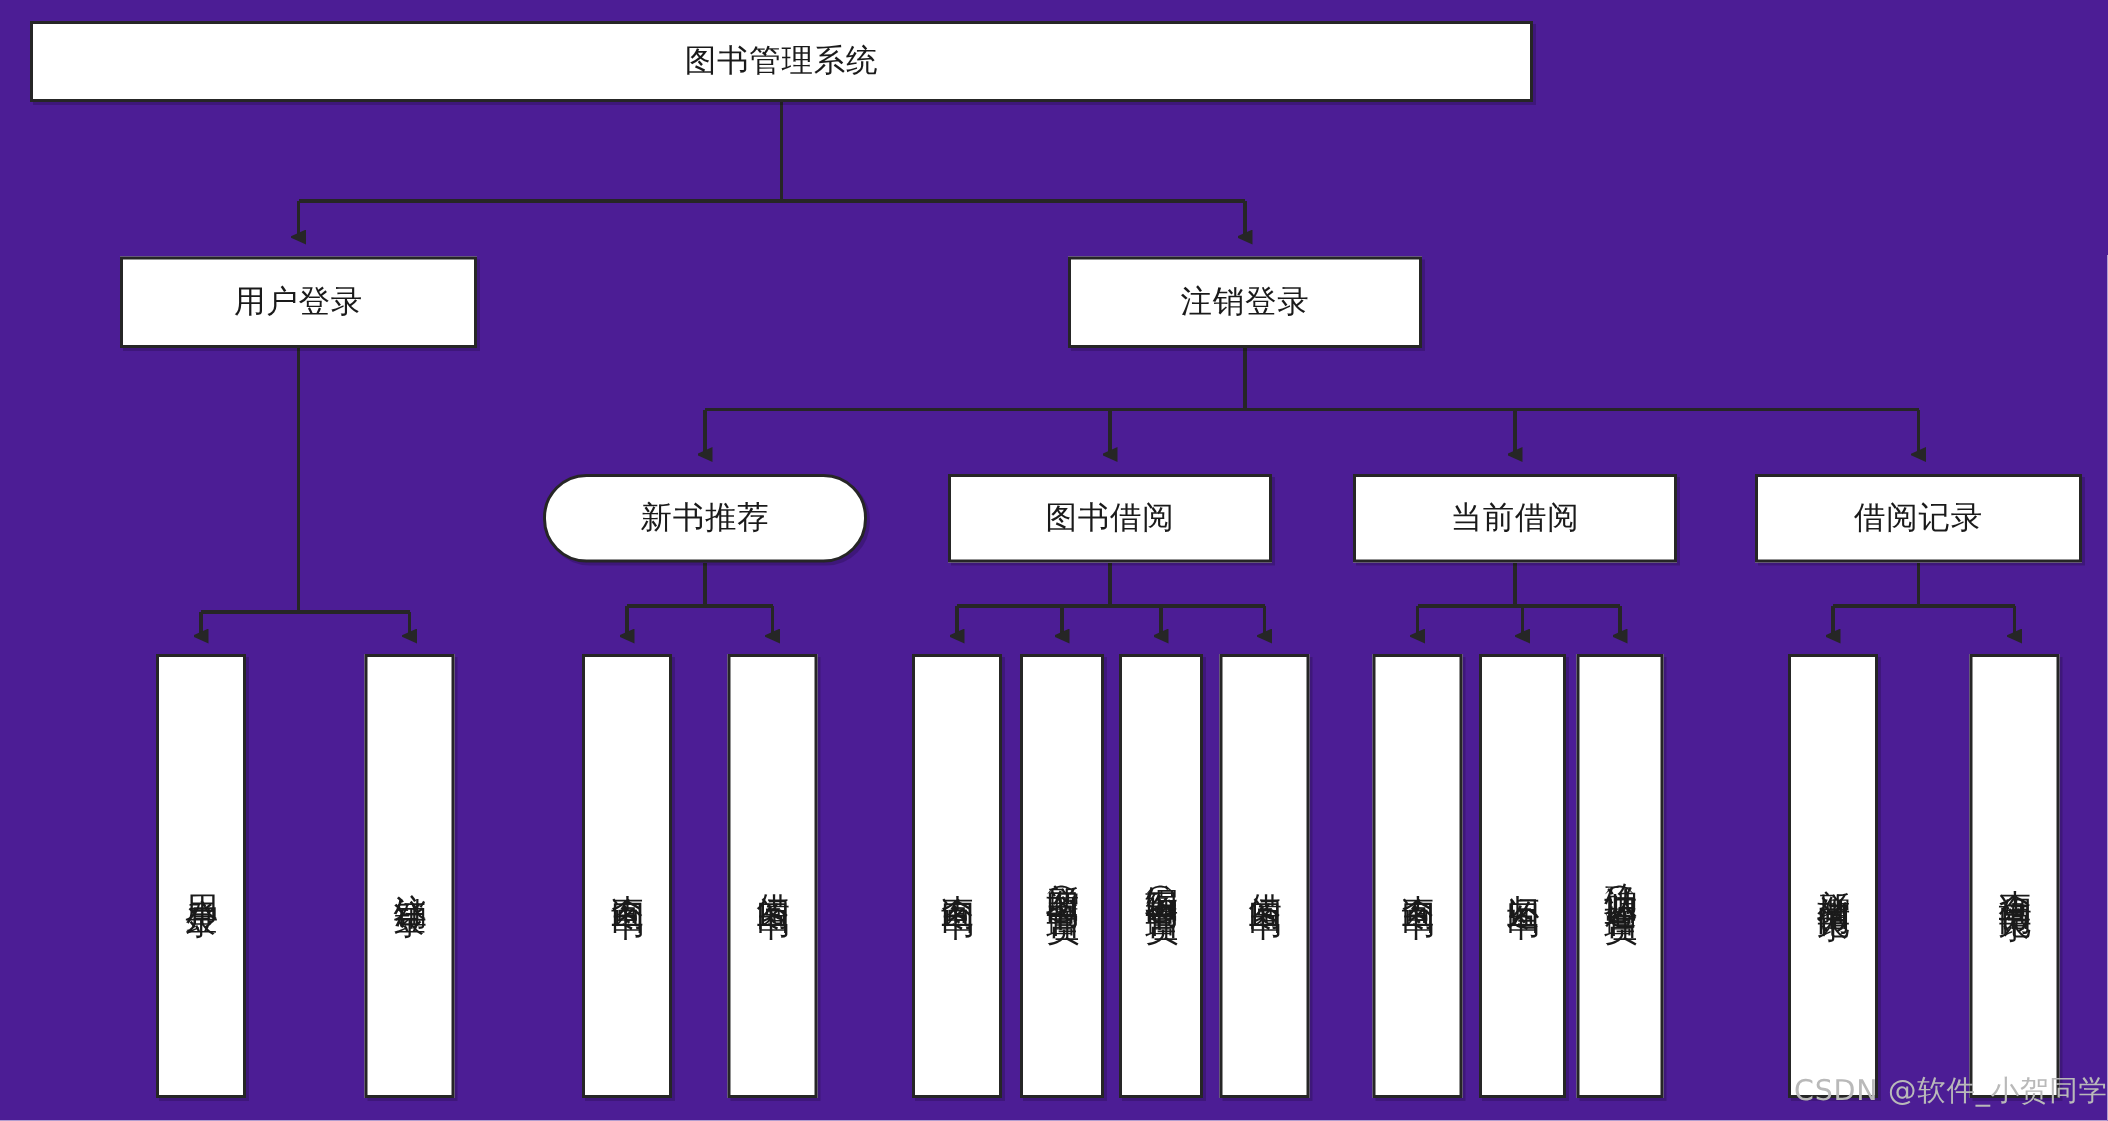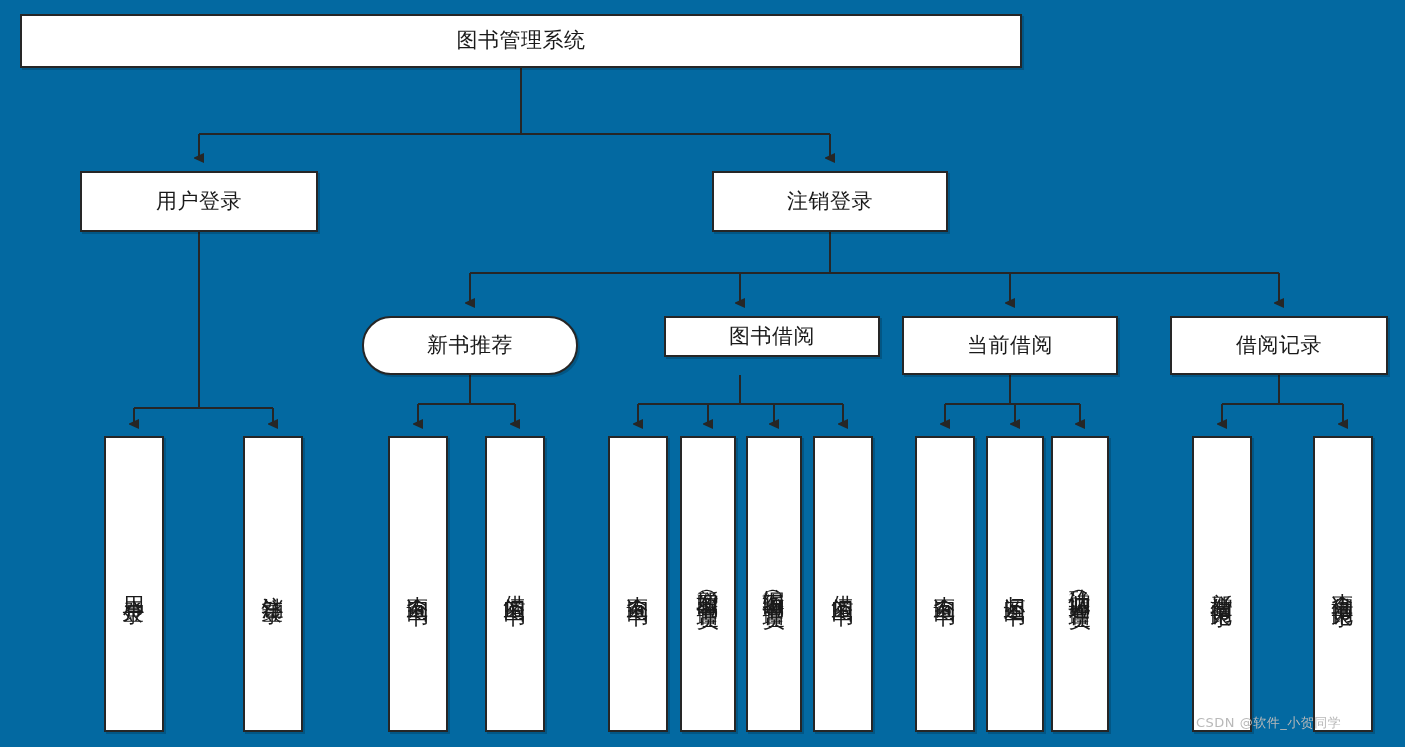--- a/index.html
+++ b/index.html
@@ -11,21 +11,21 @@
     width: 1405px;
     height: 747px;
     font-family: "DejaVu Sans", "Liberation Sans", sans-serif;
     overflow: hidden;
     position: relative;
   }
   #diagram-root {
     position: relative;
     width: 1405px;
     height: 747px;
-    background: #0369a1;
+    background: #4c1d95;
   }
   svg.diagram-canvas {
     position: absolute;
     left: 0;
     top: 0;
     width: 1405px;
     height: 747px;
   }
   .node-box {
     position: absolute;
@@ -49,21 +49,21 @@
   .node-box.vertical .node-label {
     writing-mode: vertical-rl;
     text-orientation: upright;
     font-size: 22px;
     letter-spacing: 3px;
     line-height: 1.05;
   }
   .watermark {
     position: absolute;
     color: #b9b9b9;
-    font-size: 13px;
+    font-size: 19px;
     letter-spacing: 0.5px;
     white-space: nowrap;
     pointer-events: none;
   }
 </style>
 </head>
 <body>
 
 <div id="diagram-root">
 
@@ -124,21 +124,21 @@
   <div class="node-box" style="left:80px; top:171px; width:238px; height:61px;">
     <span class="node-label">用户登录</span>
   </div>
   <div class="node-box" style="left:712px; top:171px; width:236px; height:61px;">
     <span class="node-label">注销登录</span>
   </div>
 
   <div class="node-box" style="left:362px; top:316px; width:216px; height:59px;border-radius:29px;">
     <span class="node-label">新书推荐</span>
   </div>
-  <div class="node-box" style="left:632px; top:316px; width:216px; height:41px;margin-left:32px;">
+  <div class="node-box" style="left:632px; top:316px; width:216px; height:59px;">
     <span class="node-label">图书借阅</span>
   </div>
   <div class="node-box" style="left:1170px; top:316px; width:218px; height:59px;">
     <span class="node-label">借阅记录</span>
   </div>
   <div class="node-box" style="left:902px; top:316px; width:216px; height:59px;">
     <span class="node-label">当前借阅</span>
   </div>
 
   <div class="node-box vertical" style="left:104px; top:436px; width:60px; height:296px;">

